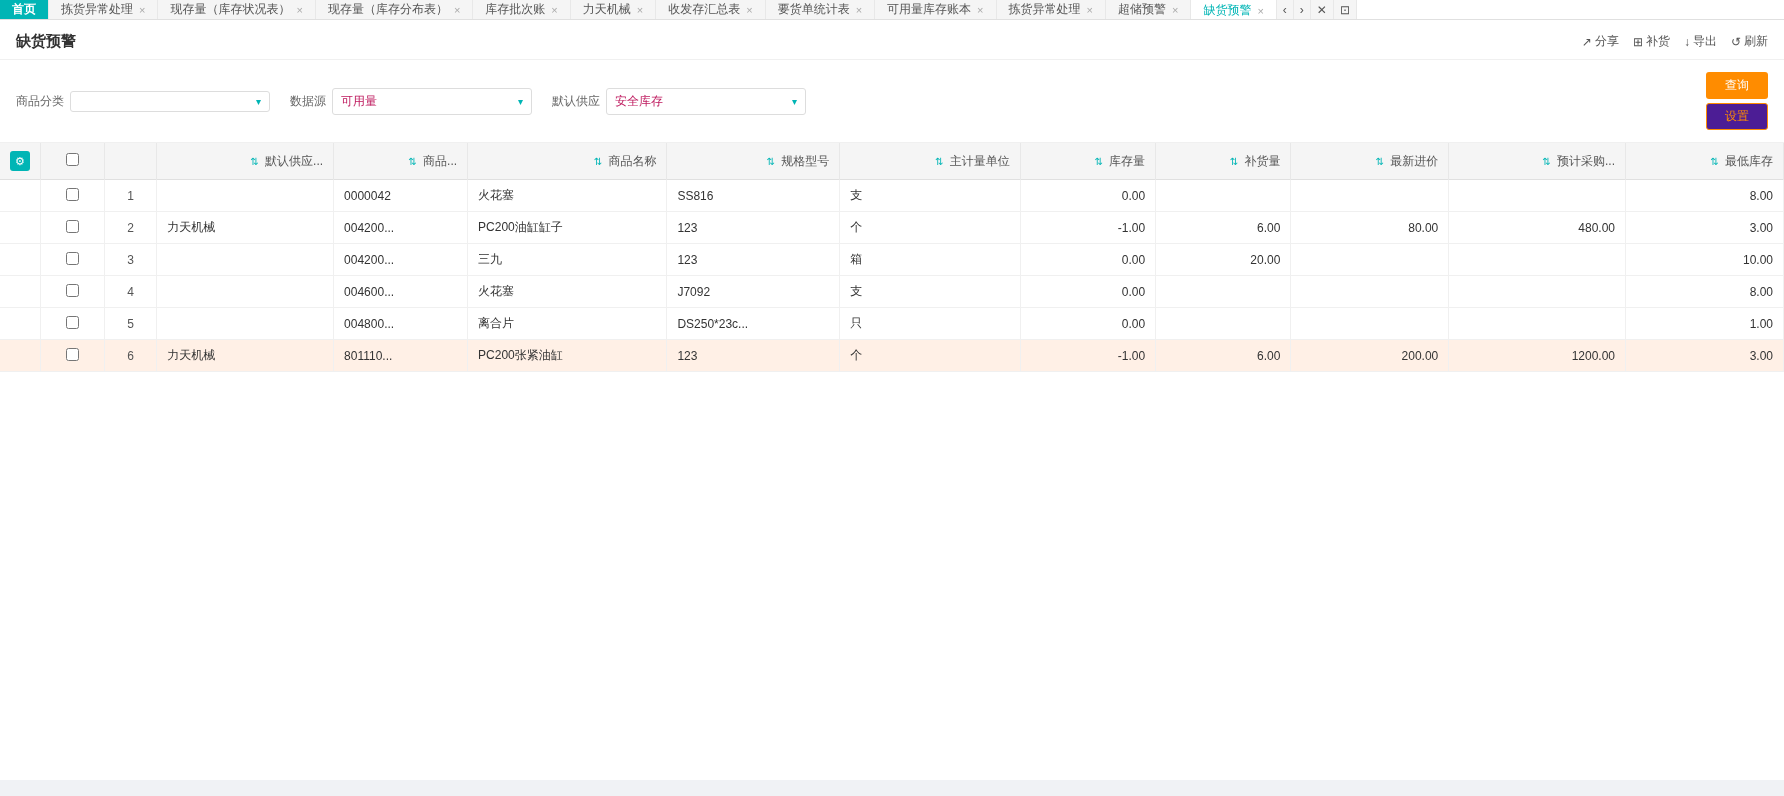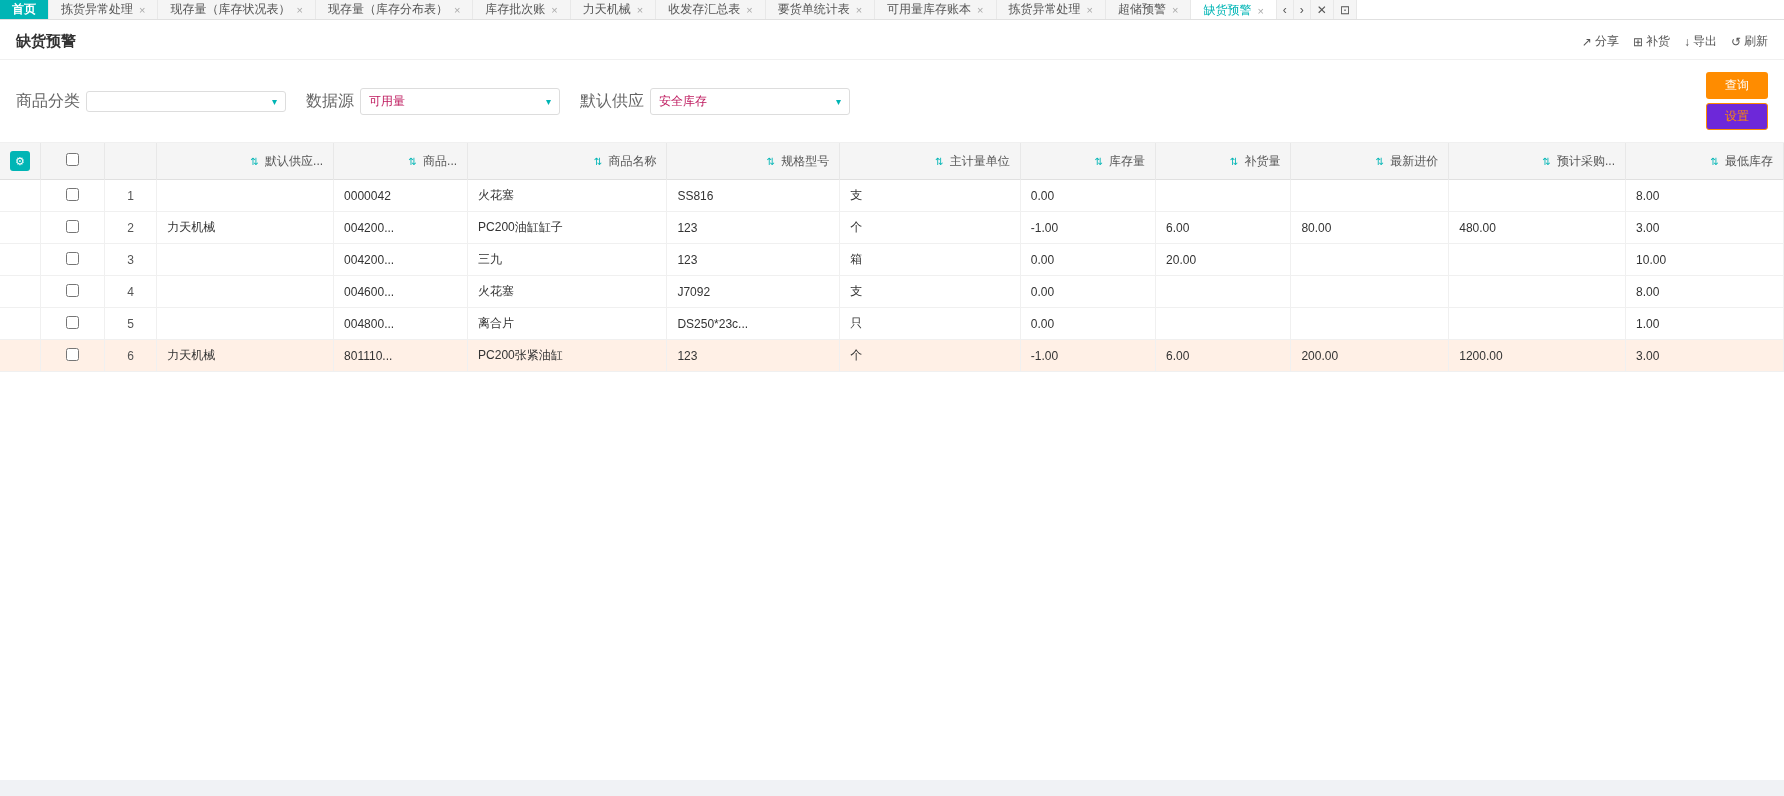--- a/index.html
+++ b/index.html
@@ -99,21 +99,21 @@
       border-bottom: 1px solid #f0f0f0;
     }
     .filter-item {
       display: flex;
       align-items: center;
       gap: 6px;
     }
     .filter-label {
       color: #666;
       white-space: nowrap;
-      font-size: 16px;
+      font-size: 12px;
     }
     .filter-select {
       display: flex;
       align-items: center;
       border: 1px solid #ddd;
       border-radius: 3px;
       padding: 4px 8px;
       min-width: 160px;
       background: #fff;
       cursor: pointer;
@@ -132,21 +132,21 @@
     .btn-query {
       background: #ff8c00;
       color: #fff;
       border: none;
       border-radius: 3px;
       padding: 5px 18px;
       cursor: pointer;
       font-size: 12px;
     }
     .btn-settings {
-      background: #6d28d9;
+      background: #4c1d95;
       color: #ff8c00;
       border: 1px solid #ff8c00;
       border-radius: 3px;
       padding: 4px 18px;
       cursor: pointer;
       font-size: 12px;
     }
 
     
     .table-container {
@@ -178,21 +178,21 @@
     tbody tr {
       border-bottom: 1px solid #f0f0f0;
     }
     tbody tr.highlighted { background: #fff0e6; }
     tbody td {
       padding: 7px 10px;
       border-right: 1px solid #f0f0f0;
       color: #333;
       white-space: nowrap;
     }
-    tbody td.number { }
+    tbody td.number { text-align: right; }
     .row-num { color: #555; text-align: center; }
     .checkbox-cell { text-align: center; }
     .gear-col { width: 36px; text-align: center; }
 
     
     .gear-icon-header {
       width: 20px;
       height: 20px;
       display: inline-flex;
       align-items: center;

